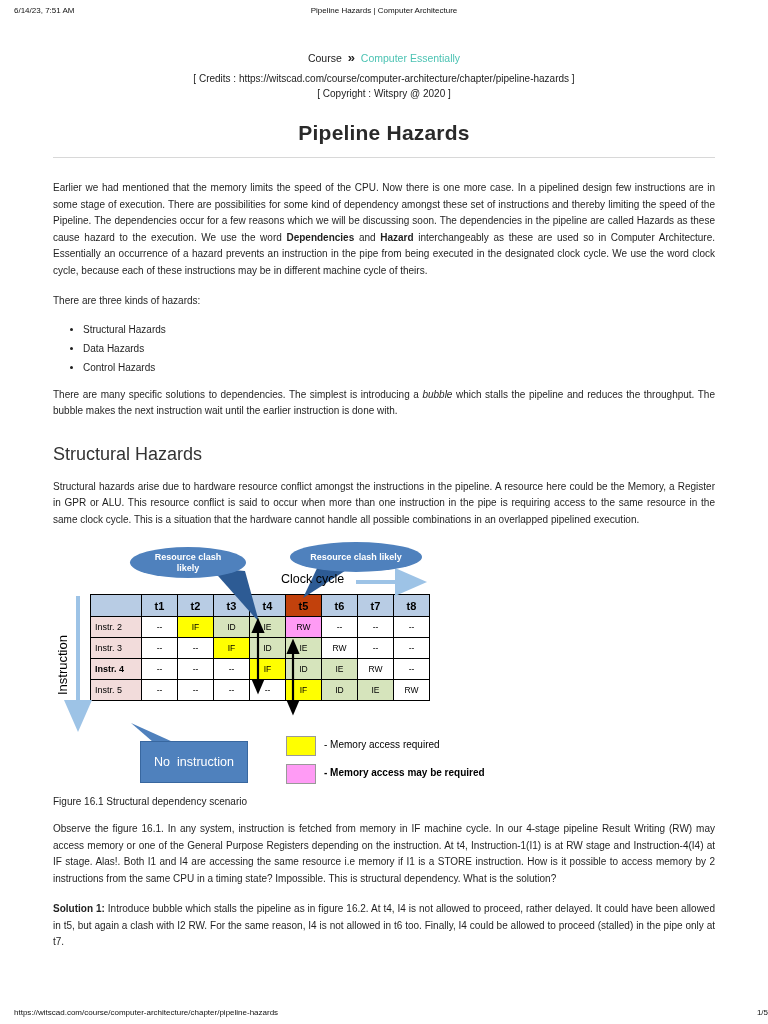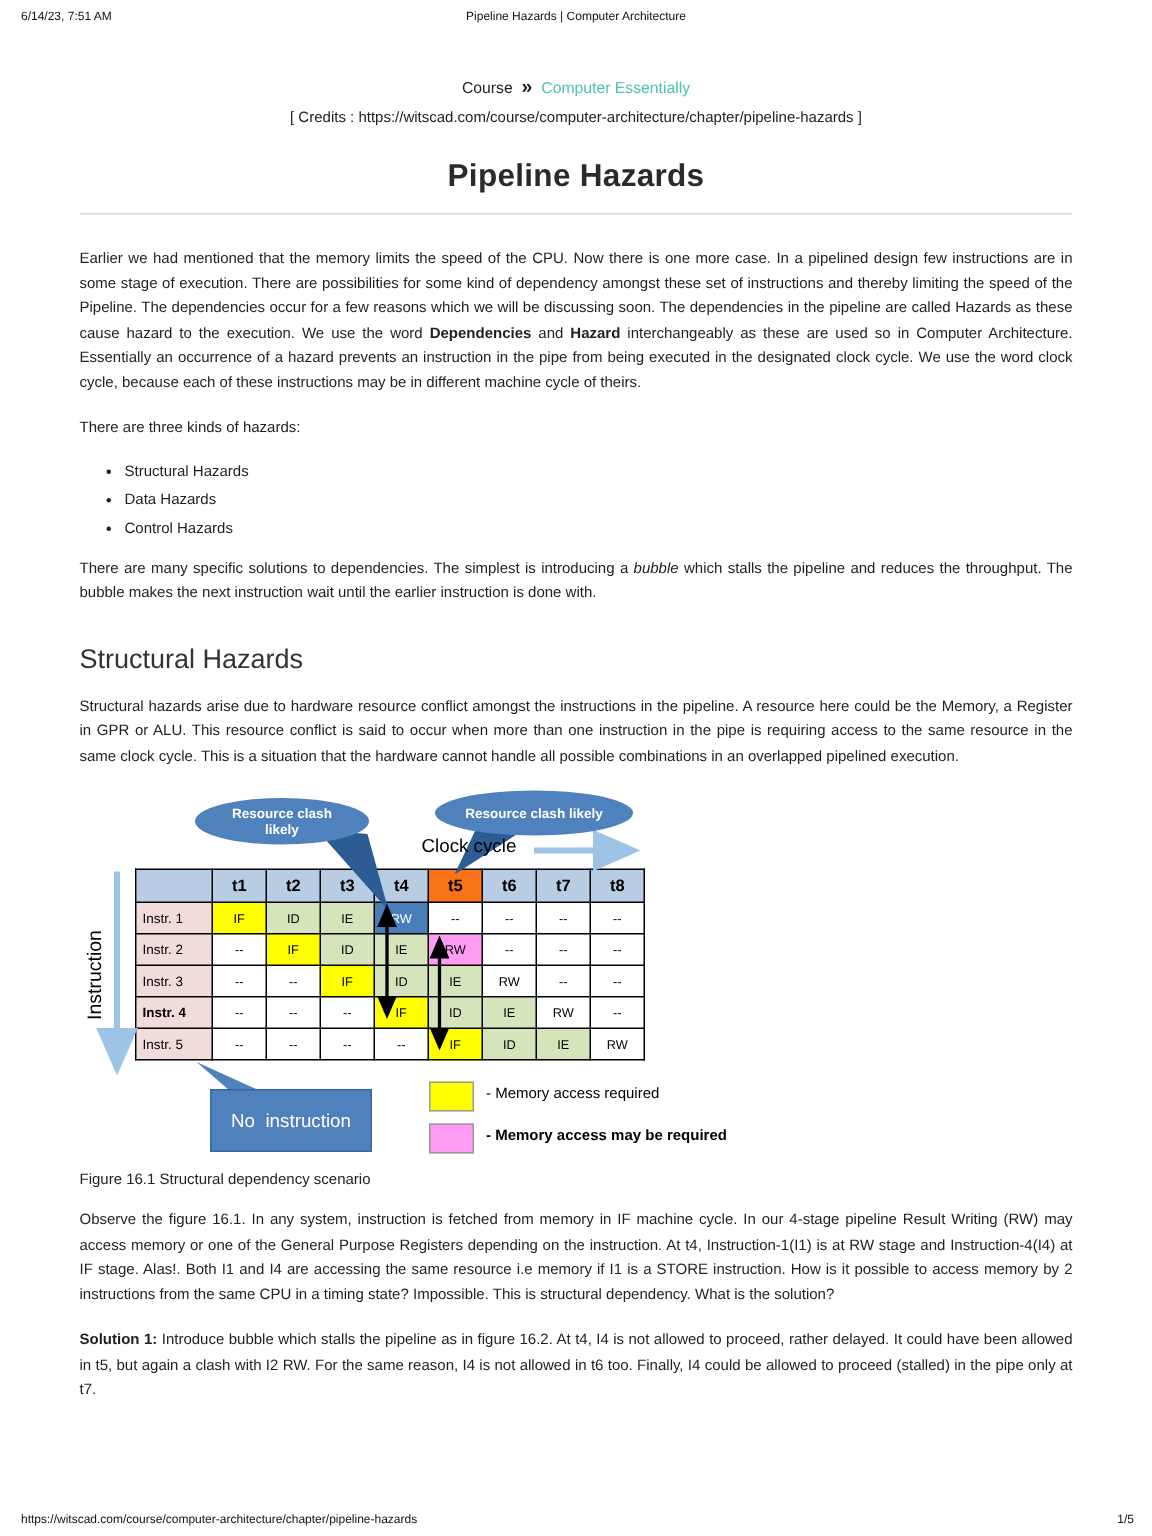--- a/index.html
+++ b/index.html
@@ -4,21 +4,21 @@
 <style>
   html, body { margin:0; padding:0; }
   body {
     width:768px; height:1024px; position:relative; overflow:hidden;
     background:#ffffff; color:#1f1f1f;
     font-family:"Liberation Sans", sans-serif;
   }
   .print-header { position:absolute; top:6px; left:0; width:100%; font-size:8px; color:#111; }
   .ph-date { position:absolute; left:14px; top:0; }
   .ph-title { display:block; text-align:center; }
-  .print-footer { position:absolute; bottom:7px; left:14px; right:12px;
+  .print-footer { position:absolute; bottom:7px; left:14px; right:0;
     display:flex; justify-content:space-between; font-size:8px; color:#111; }
 
   .content { position:absolute; top:50px; left:53px; width:662px; }
   .breadcrumb { text-align:center; font-size:10.5px; color:#222; margin-bottom:8px; }
   .sep { font-weight:700; font-size:13px; margin:0 3px; color:#222; }
   a.link { color:#4cc3b3; text-decoration:none; cursor:pointer; }
   .meta { text-align:center; font-size:10px; color:#222; margin:4px 0; }
   h1 { font-size:21px; font-weight:600; text-align:center; color:#2a2a2a; margin:22px 0 12px; letter-spacing:.2px; }
   hr { border:0; border-top:1px solid #d8d8d8; margin:0 0 22px; }
   h2 { font-size:18px; font-weight:400; color:#333; margin:24px 0 10px; }
@@ -64,20 +64,21 @@
 
 <div class="content">
 
   <div class="breadcrumb">
     <span>Course</span>
     <span class="sep">»</span>
     <a class="link" style="color: rgb(76, 195, 179);">Computer Essentially</a>
   </div>
 
   <div class="meta">[ Credits : https://witscad.com/course/computer-architecture/chapter/pipeline-hazards ]</div>
+  <div class="meta">[ Copyright : Witspry @ 2020 ]</div>
 
   <h1>Pipeline Hazards</h1>
   <hr>
 
   <p><span>Earlier we had mentioned that the memory limits the speed of the CPU. Now there is one more case. In a pipelined design few instructions are in some stage of execution. There are possibilities for some kind of dependency amongst these set of instructions and thereby limiting the speed of the Pipeline. The dependencies occur for a few reasons which we will be discussing soon. The dependencies in the pipeline are called Hazards as these cause hazard to the execution. We use the word </span><b>Dependencies</b><span> and </span><b>Hazard</b><span> interchangeably as these are used so in Computer Architecture. Essentially an occurrence of a hazard prevents an instruction in the pipe from being executed in the designated clock cycle. We use the word clock cycle, because each of these instructions may be in different machine cycle of theirs.</span></p>
 
   <p>There are three kinds of hazards:</p>
 
   <ul>
     <li>Structural Hazards</li>
@@ -93,38 +94,27 @@
 
   <div class="figure">
     <table class="pt">
       <thead>
         <tr id="pt-head">
           <th class="corner" style="background: rgb(184, 204, 228);"></th>
         <th style="background: rgb(184, 204, 228);">t1</th>
             <th style="background: rgb(184, 204, 228);">t2</th>
             <th style="background: rgb(184, 204, 228);">t3</th>
             <th style="background: rgb(184, 204, 228);">t4</th>
-            <th style="background: #f97316;">t5</th>
+            <th style="background: #c2410c;">t5</th>
             <th style="background: rgb(184, 204, 228);">t6</th>
             <th style="background: rgb(184, 204, 228);">t7</th>
             <th style="background: rgb(184, 204, 228);">t8</th>
           </tr>
       </thead>
       <tbody id="pt-body">
-          <tr>
-            <th style="background: rgb(242, 220, 219);">Instr. 1</th>
-            <td style="background: rgb(255, 255, 0);">IF</td>
-            <td style="background: rgb(214, 228, 188);">ID</td>
-            <td style="background: rgb(214, 228, 188);">IE</td>
-            <td style="background: rgb(74, 126, 187); color: rgb(255, 255, 255);">RW</td>
-            <td>--</td>
-            <td>--</td>
-            <td>--</td>
-            <td>--</td>
-          </tr>
           <tr>
             <th style="background: rgb(242, 220, 219);">Instr. 2</th>
             <td>--</td>
             <td style="background: rgb(255, 255, 0);">IF</td>
             <td style="background: rgb(214, 228, 188);">ID</td>
             <td style="background: rgb(214, 228, 188);">IE</td>
             <td style="background: rgb(255, 155, 245);">RW</td>
             <td>--</td>
             <td>--</td>
             <td>--</td>

